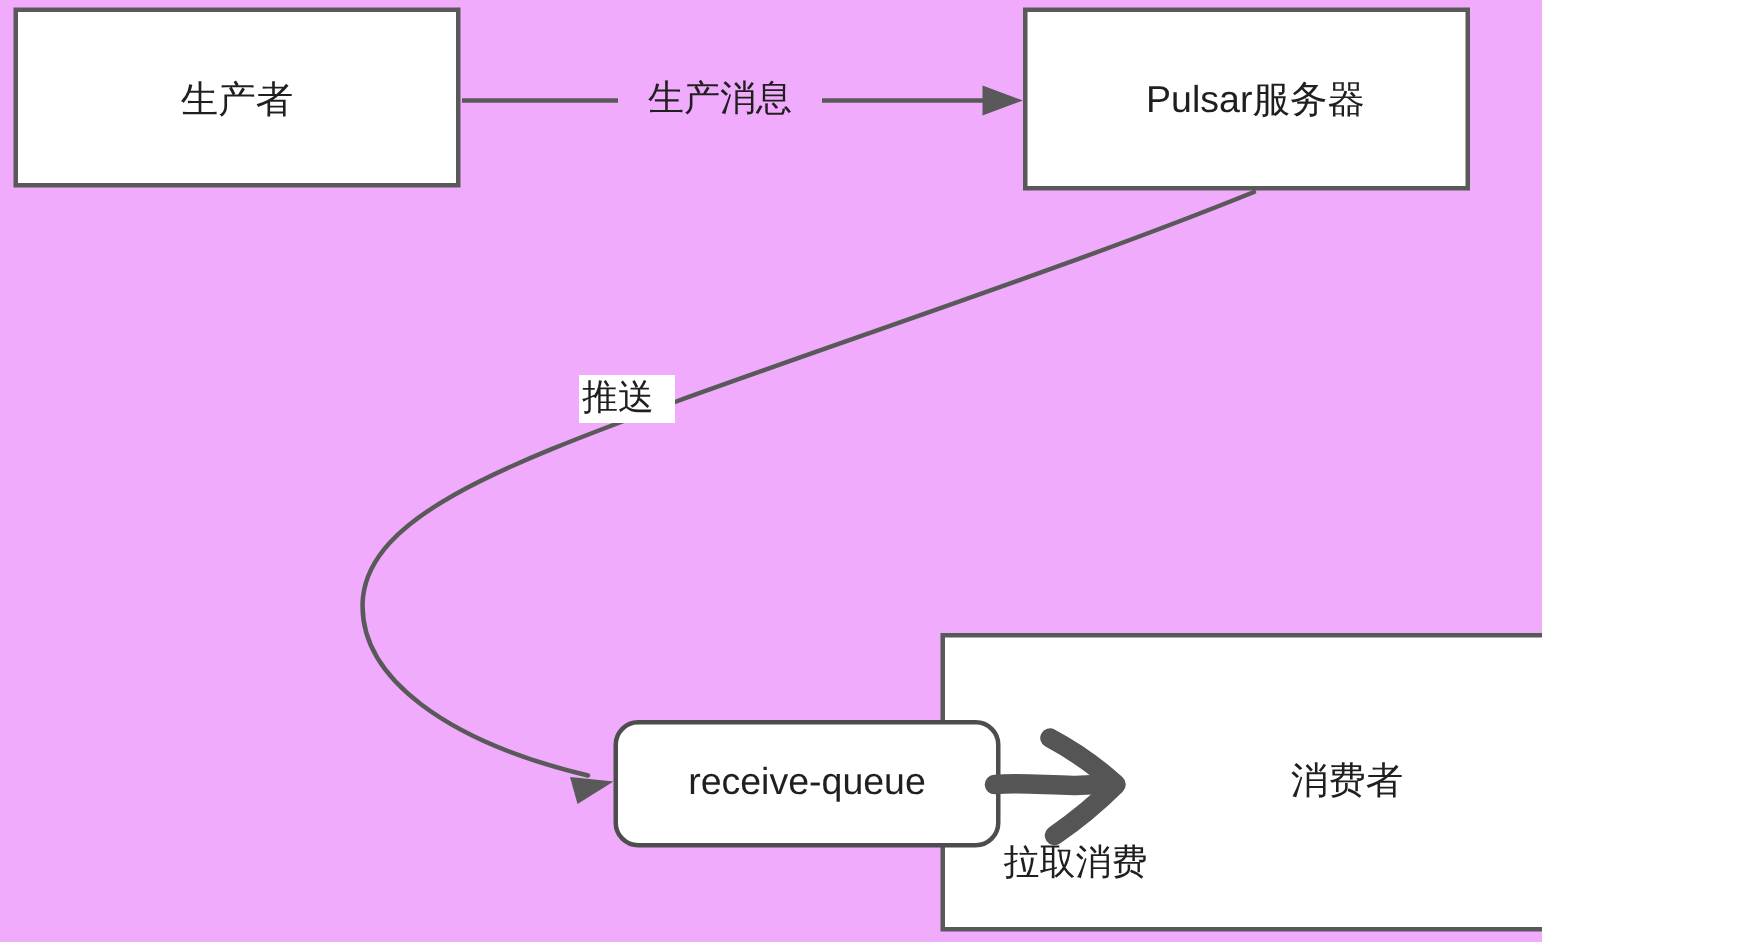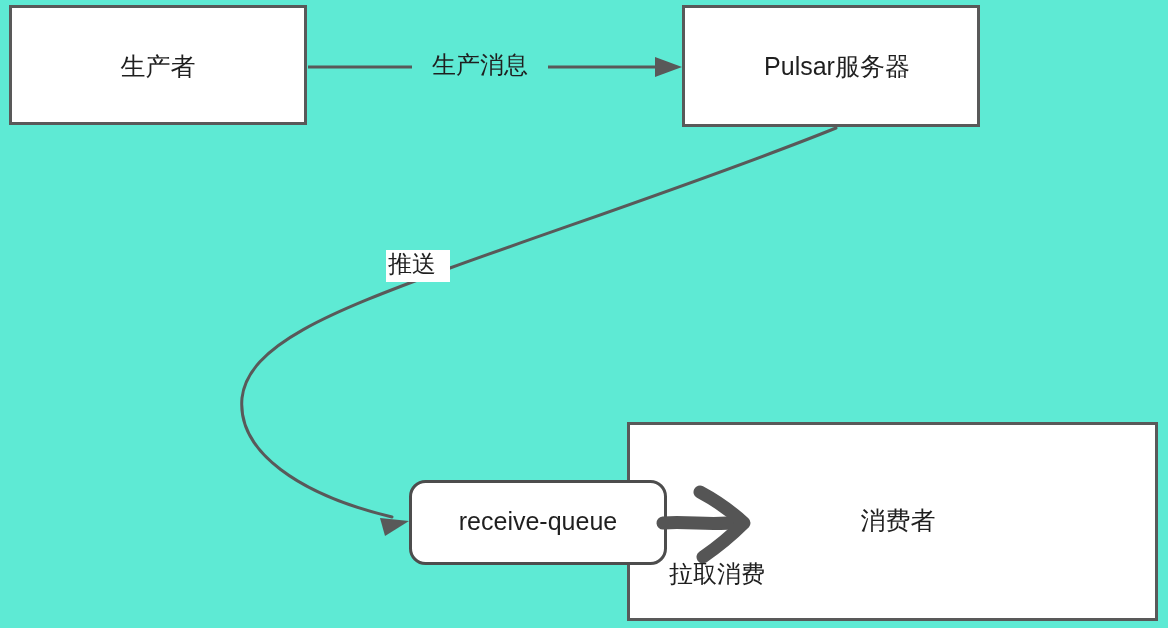--- a/index.html
+++ b/index.html
@@ -5,23 +5,23 @@
   html, body {
     margin: 0;
     padding: 0;
     background: #ffffff;
   }
   body {
     font-family: "Liberation Sans", "DejaVu Sans", sans-serif;
   }
   #canvas {
     position: relative;
-    width: 1168px;
+    width: 1028px;
     height: 628px;
-    background: #5eead4;
+    background: #f0abfc;
     overflow: hidden;
   }
   #diagram-svg {
     position: absolute;
     top: 0;
     left: 0;
     width: 1168px;
     height: 628px;
   }
   .node-box {

